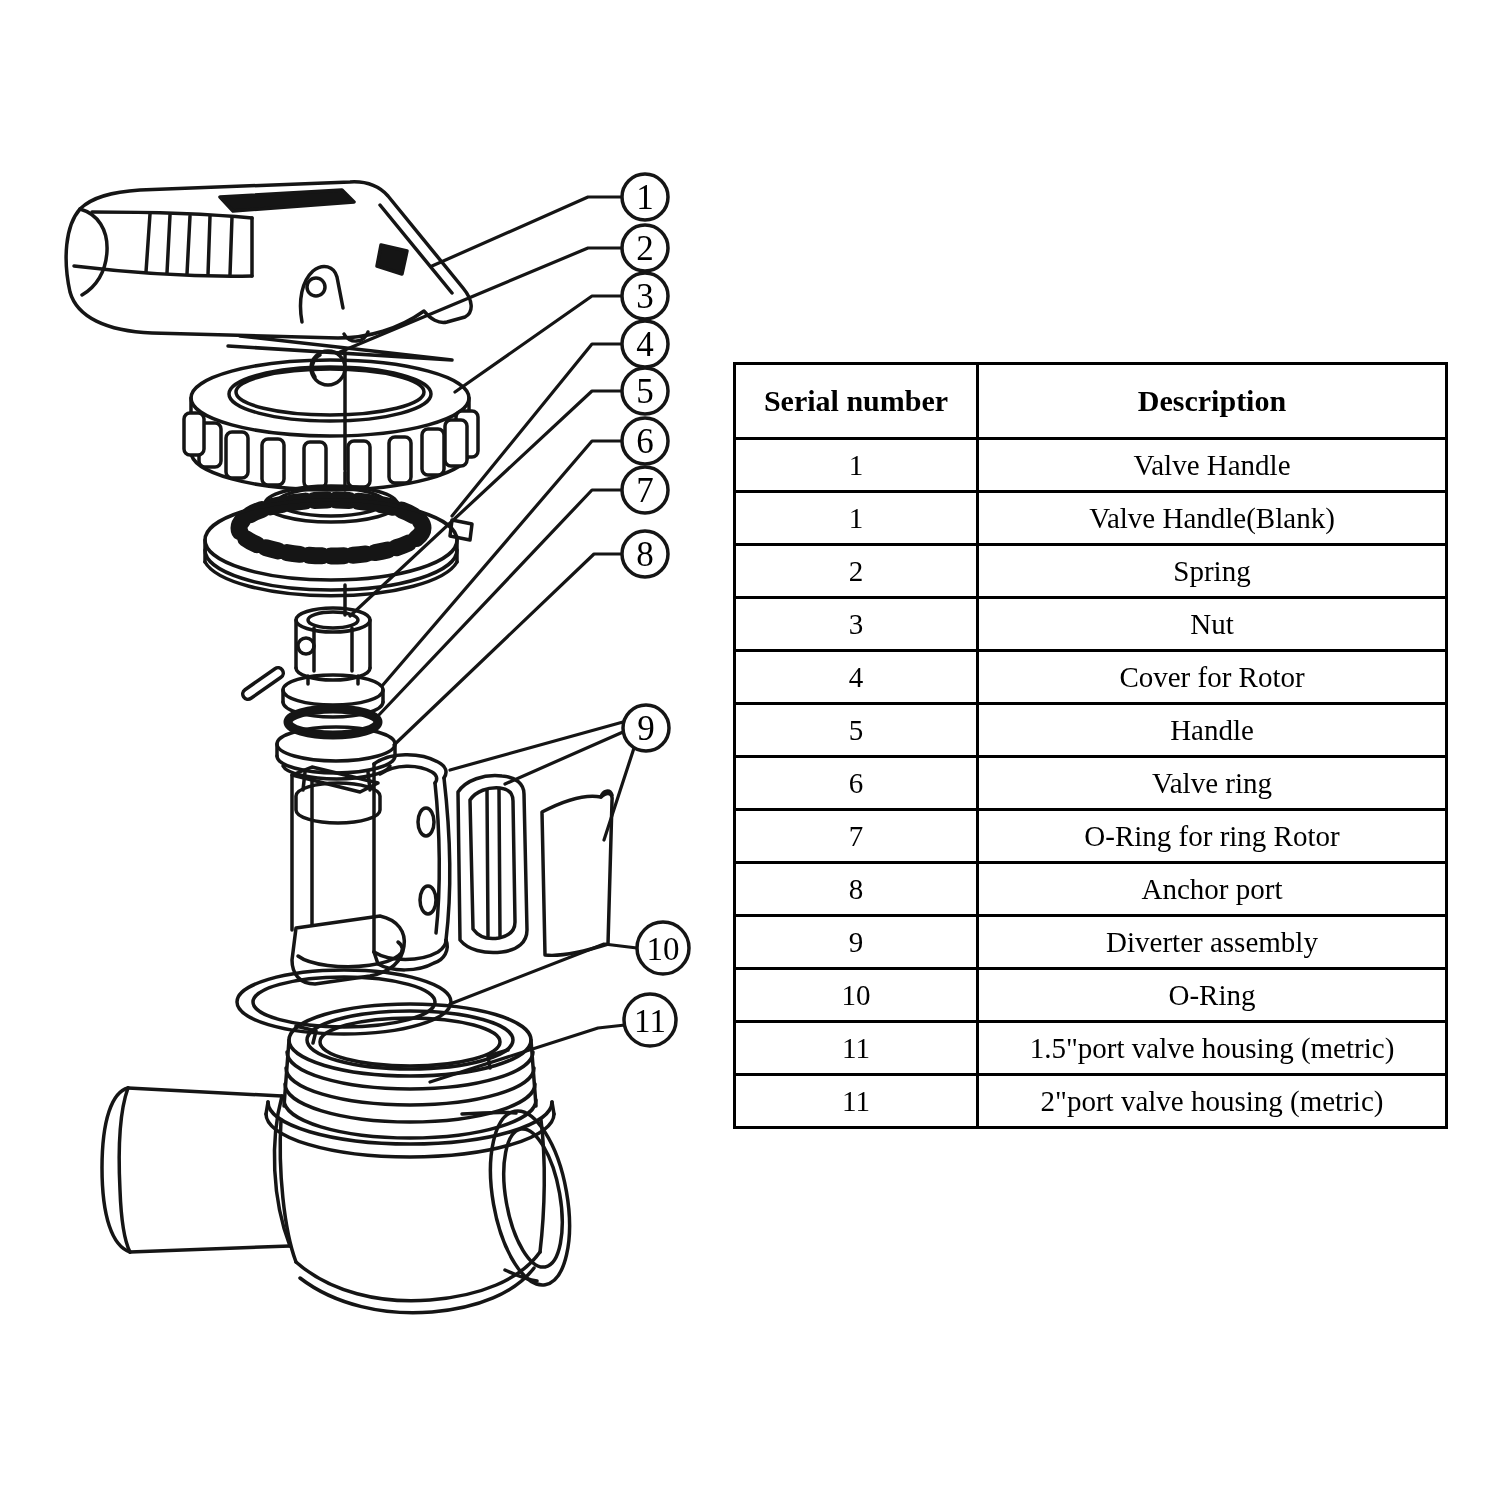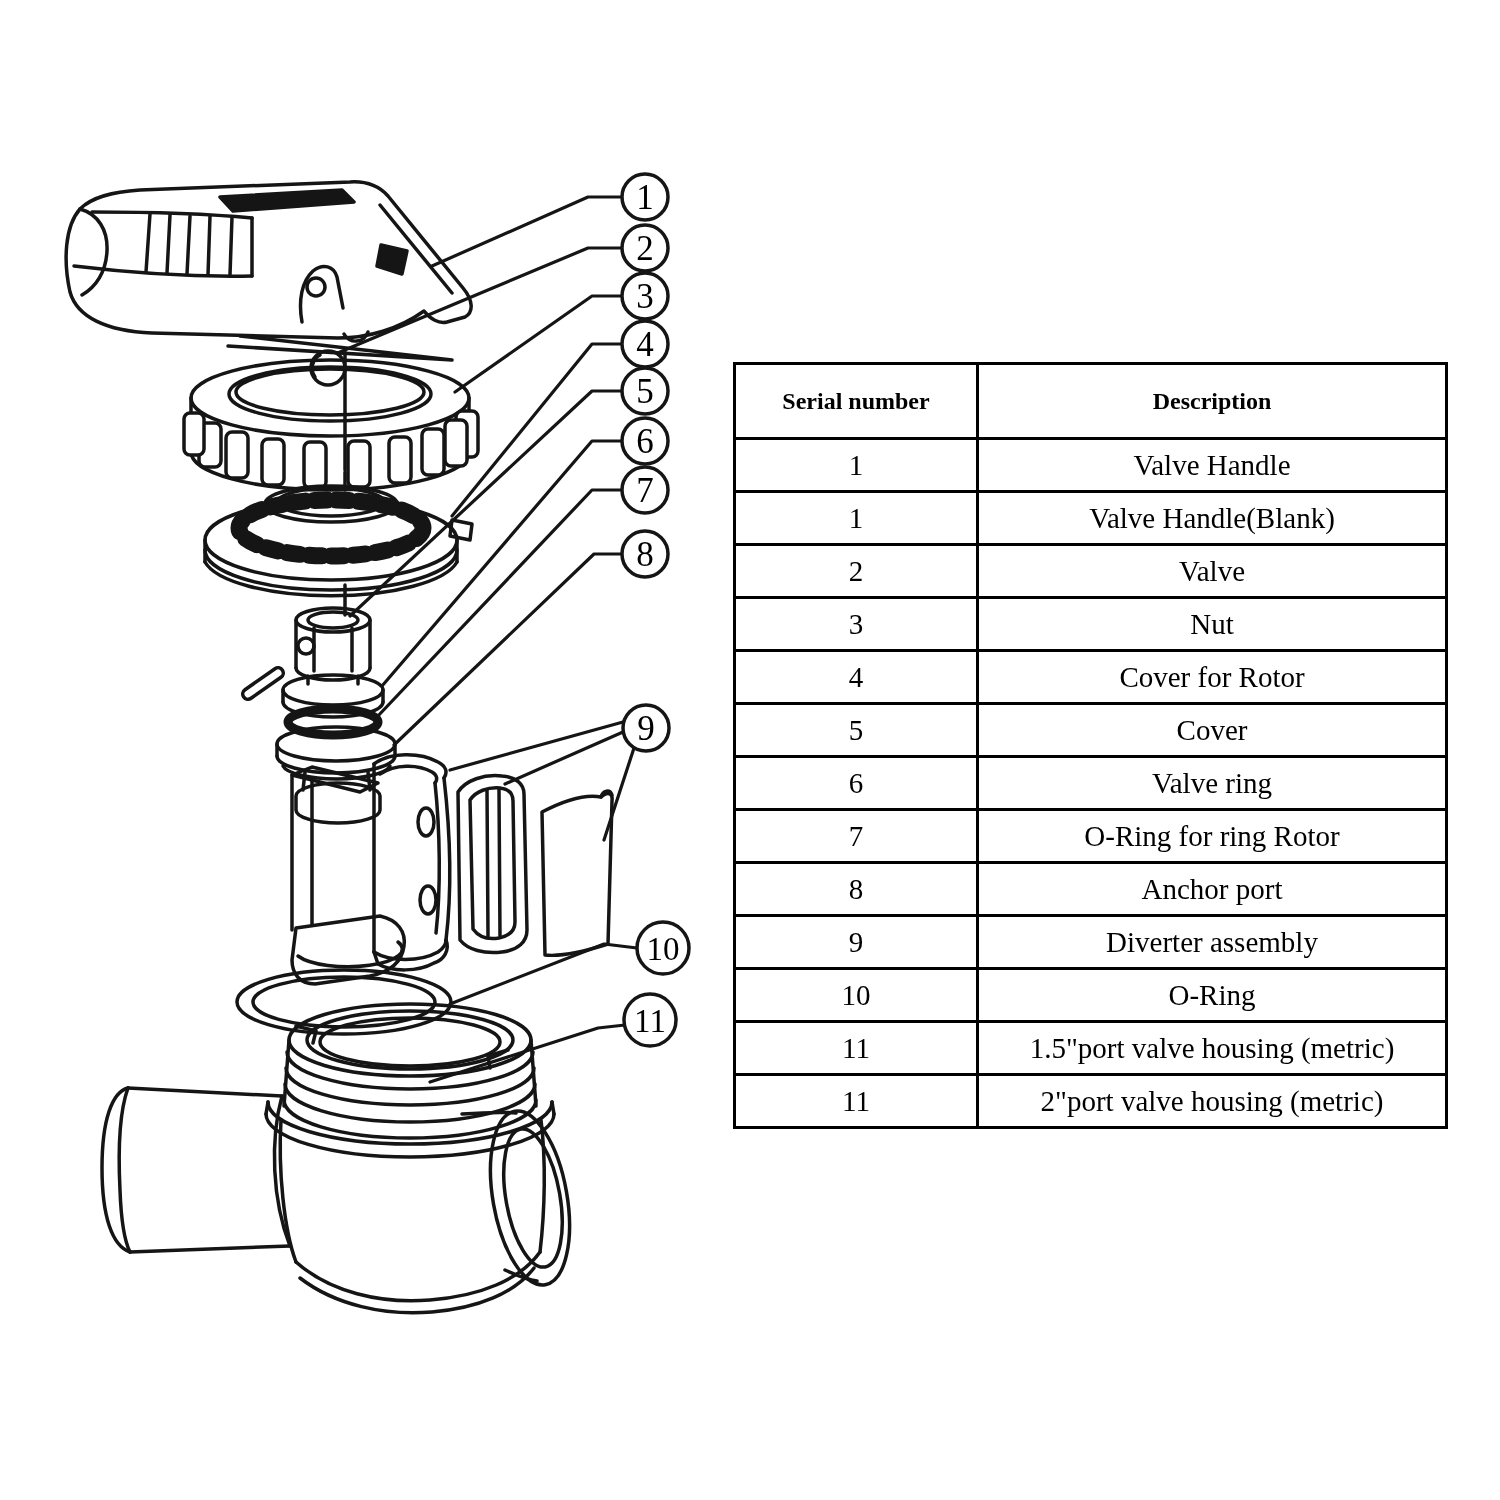--- a/index.html
+++ b/index.html
@@ -5,21 +5,21 @@
   html,body{margin:0;padding:0;background:#fff;}
   .canvas{position:relative;width:1500px;height:1500px;background:#fff;overflow:hidden;
           font-family:"Liberation Serif", serif;color:#000;}
   #diagram-svg{position:absolute;left:0;top:0;}
   .table-wrap{position:absolute;left:733px;top:362px;width:712px;}
   table.parts{border-collapse:collapse;width:100%;table-layout:fixed;
               font-family:"Liberation Serif", serif;}
   table.parts th, table.parts td{
       border:3px solid #000;text-align:center;vertical-align:middle;
       font-size:29px;padding:0 6px;overflow:hidden;white-space:nowrap;}
-  table.parts th{font-weight:bold;font-size:24px;height:72px;}
+  table.parts th{font-weight:bold;font-size:30px;height:72px;}
   table.parts td{height:50px;}
   col.c-serial{width:243px;}
   col.c-desc{width:469px;}
 </style>
 </head>
 <body>
 
 <div class="canvas">
 
   <svg id="diagram-svg" width="1500" height="1500" viewBox="0 0 1500 1500" fill="none" stroke="#151515" stroke-width="3.5" stroke-linecap="round" stroke-linejoin="round">
@@ -241,33 +241,33 @@
           <tr>
             <td>1</td>
             <td>Valve Handle</td>
           </tr>
           <tr>
             <td>1</td>
             <td>Valve Handle(Blank)</td>
           </tr>
           <tr>
             <td>2</td>
-            <td>Valve</td>
+            <td>Spring</td>
           </tr>
           <tr>
             <td>3</td>
             <td>Nut</td>
           </tr>
           <tr>
             <td>4</td>
             <td>Cover for Rotor</td>
           </tr>
           <tr>
             <td>5</td>
-            <td>Cover</td>
+            <td>Handle</td>
           </tr>
           <tr>
             <td>6</td>
             <td>Valve ring</td>
           </tr>
           <tr>
             <td>7</td>
             <td>O-Ring for ring Rotor</td>
           </tr>
           <tr>

